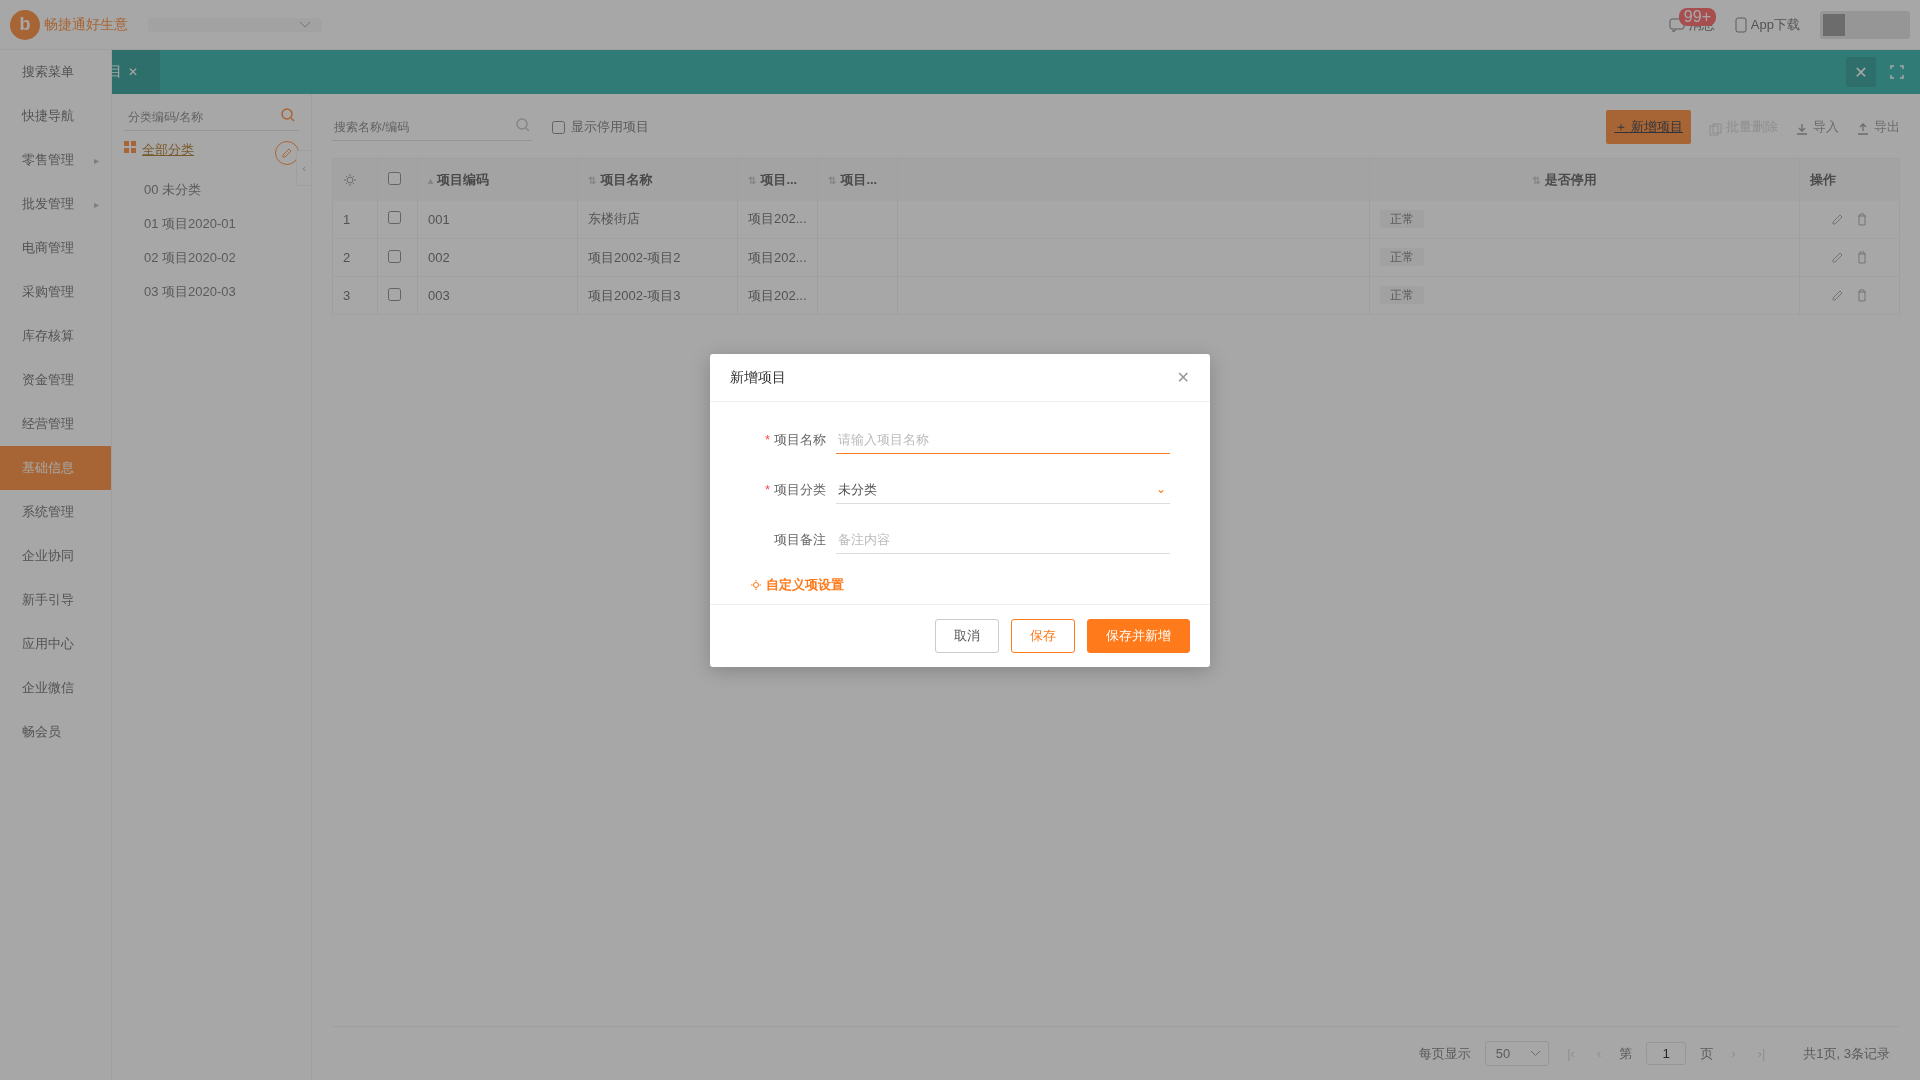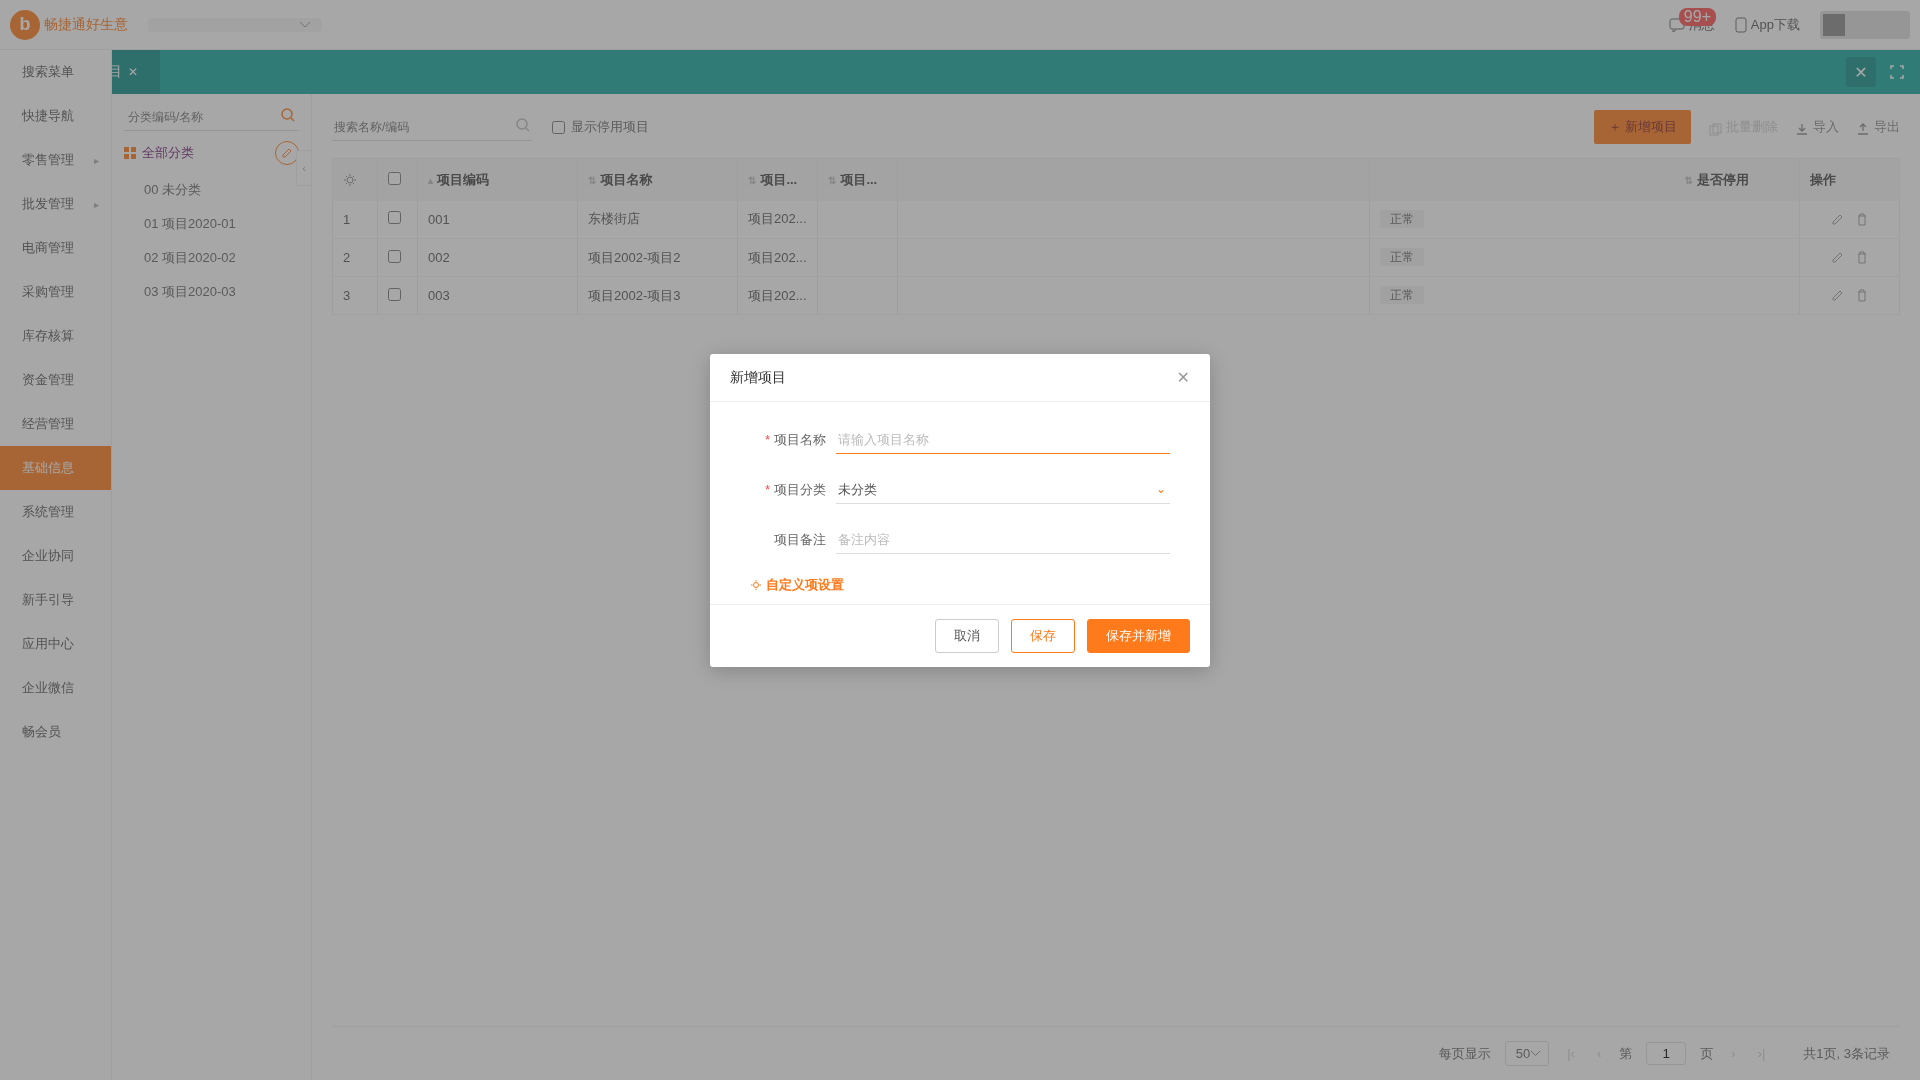--- a/index.html
+++ b/index.html
@@ -29,36 +29,36 @@
 .sidebar { position: absolute; top: 50px; left: 0; width: 112px; bottom: 0; background: #fff; border-right: 1px solid #eee; z-index: 5; }
 .side-item { height: 44px; display: flex; align-items: center; padding-left: 22px; font-size: 13px; color: #555; cursor: pointer; position: relative; }
 .side-item.has-sub::after { content: "▸"; position: absolute; right: 12px; color: #aaa; font-size: 10px; }
 .side-item.active { background: #ff7a1a; color: #fff; }
 
 
 .sub-panel { position: absolute; top: 94px; left: 112px; width: 200px; bottom: 0; background: #fff; border-right: 1px solid #eee; padding: 10px 12px; }
 .sub-search { position: relative; margin-bottom: 10px; }
 .sub-search input { width: 100%; border: none; border-bottom: 1px solid #ddd; padding: 6px 24px 6px 4px; font-size: 12px; outline: none; }
 .sub-search .sicon { position: absolute; right: 4px; top: 4px; color: #ff7a1a; }
-.cat-head { display: flex; align-items: center; color: #701a75; font-size: 13px; margin-bottom: 8px; }
+.cat-head { display: flex; color: #a16207; font-size: 13px; margin-bottom: 8px; text-decoration: underline; }
 .cat-head .grid-ic { margin-right: 6px; }
 .cat-edit { margin-left: auto; width: 24px; height: 24px; border: 1px solid #ff7a1a; border-radius: 50%; display: flex; align-items: center; justify-content: center; color: #ff7a1a; font-size: 12px; }
 .cat-item { padding: 8px 10px 8px 20px; font-size: 13px; color: #666; cursor: pointer; }
 .collapse-btn { position: absolute; right: -1px; top: 56px; width: 16px; height: 36px; background: #fff; border: 1px solid #eee; border-radius: 3px 0 0 3px; display: flex; align-items: center; justify-content: center; color: #aaa; font-size: 11px; }
 
 
 .main { position: absolute; top: 94px; left: 312px; right: 0; bottom: 0; background: #fff; padding: 16px 20px 0 20px; display: flex; flex-direction: column; }
 .toolbar { display: flex; align-items: center; margin-bottom: 14px; }
 .tool-search { position: relative; width: 200px; }
 .tool-search input { width: 100%; border: none; border-bottom: 1px solid #ddd; padding: 6px 24px 6px 2px; font-size: 12px; outline: none; }
 .tool-search .sicon { position: absolute; right: 2px; top: 4px; color: #aaa; }
 .chk-wrap { display: flex; align-items: center; margin-left: 20px; font-size: 13px; color: #666; }
 .chk-wrap input { margin-right: 6px; }
 .toolbar-right { margin-left: auto; display: flex; align-items: center; gap: 18px; }
-.btn-primary { background: #ff7a1a; color: #7f1d1d; border: none; padding: 8px 14px; font-size: 13px; cursor: pointer; border-radius: 2px; }
+.btn-primary { background: #ff7a1a; color: #0f172a; border: none; padding: 8px 8px; font-size: 13px; cursor: pointer; border-radius: 2px; text-decoration: underline; }
 .link-btn { color: #888; font-size: 13px; display: flex; align-items: flex-end; gap: 4px; cursor: pointer; }
 .link-btn.disabled { color: #ccc; }
 
 
 .tbl { border: 1px solid #eee; border-collapse: collapse; width: 100%; }
 .tbl th, .tbl td { border-right: 1px solid #eee; padding: 0 10px; font-size: 13px; text-align: left; }
 .tbl th { background: #f7f7f7; height: 42px; color: #444; font-weight: bold; position: relative; }
 .tbl th .sort { color: #bbb; font-size: 10px; margin-right: 4px; }
 .tbl td { height: 38px; color: #555; border-bottom: 1px solid #f3f3f3; }
 .col-idx { width: 45px; text-align: center; }
@@ -70,21 +70,21 @@
 .col-spacer { }
 .col-status { width: 430px; text-align: right; padding-right: 50px !important; }
 .col-op { width: 100px; text-align: center; }
 .badge-normal { background: #f2f2f2; color: #666; padding: 2px 10px; font-size: 12px; border-radius: 2px; }
 .row-op { display: flex; gap: 12px; justify-content: center; color: #999; }
 .row-op span { cursor: pointer; }
 .gear-cell { text-align: center; color: #888; }
 
 
 .pager-bar { border-top: 1px solid #eee; padding: 14px 10px; margin-top: auto; display: flex; align-items: center; justify-content: flex-end; gap: 14px; font-size: 13px; color: #666; }
-.pg-select { border: 1px solid #ddd; padding: 4px 18px 4px 10px; border-radius: 3px; position: relative; }
+.pg-select { border: 1px solid #ddd; padding: 4px 38px 4px 10px; border-radius: 3px; position: relative; }
 .pg-btn { color: #ccc; cursor: pointer; padding: 0 4px; }
 .pg-input { width: 40px; border: 1px solid #ddd; text-align: center; padding: 3px; border-radius: 3px; }
 
 
 .overlay { position: fixed; inset: 0; background: rgba(80,80,80,0.5); z-index: 50; }
 .modal { position: fixed; left: 710px; top: 354px; width: 500px; background: #fff; z-index: 60; border-radius: 3px; box-shadow: 0 4px 20px rgba(0,0,0,.2); }
 .modal-head { padding: 14px 20px; border-bottom: 1px solid #eee; display: flex; align-items: center; }
 .modal-head h3 { font-size: 14px; font-weight: normal; color: #333; }
 .modal-close { margin-left: auto; color: #999; cursor: pointer; font-size: 16px; }
 .modal-body { padding: 24px 40px 10px 40px; }
@@ -285,21 +285,21 @@
               <circle cx="7" cy="7" r="3" stroke="#888" fill="none"></circle>
               <path d="M7 1 V3 M7 11 V13 M1 7 H3 M11 7 H13 M3 3 L4 4 M10 10 L11 11 M3 11 L4 10 M10 4 L11 3" stroke="#888"></path>
             </svg>
         </th>
         <th class="col-chk"><input type="checkbox" style=""></th>
         <th class="col-code"><span class="sort">▴</span><span>项目编码</span></th>
         <th class="col-name"><span class="sort">⇅</span><span>项目名称</span></th>
         <th class="col-c3"><span class="sort">⇅</span><span>项目...</span></th>
         <th class="col-c4"><span class="sort">⇅</span><span>项目...</span></th>
         <th class="col-spacer"></th>
-        <th class="col-status" style="text-align:right"><span class="sort">⇅</span><span>是否停用</span></th>
+        <th class="col-status" style="text-align:center"><span class="sort">⇅</span><span>是否停用</span></th>
         <th class="col-op"><span>操作</span></th>
       </tr>
     </thead>
     <tbody id="tbody">
         <tr>
           <td class="col-idx">1</td>
           <td class="col-chk"><input type="checkbox" style=""></td>
           <td class="col-code">001</td>
           <td class="col-name">东楼街店</td>
           <td class="col-c3">项目202...</td>

